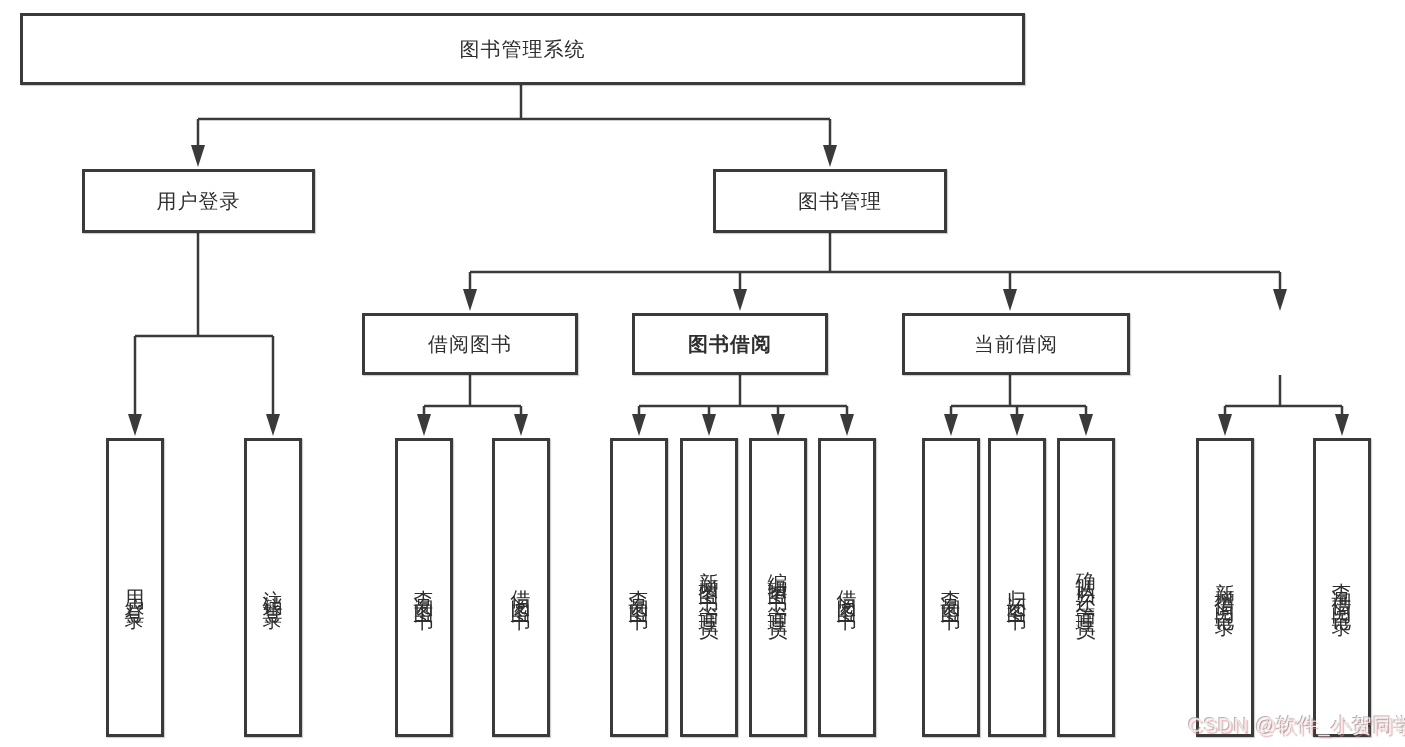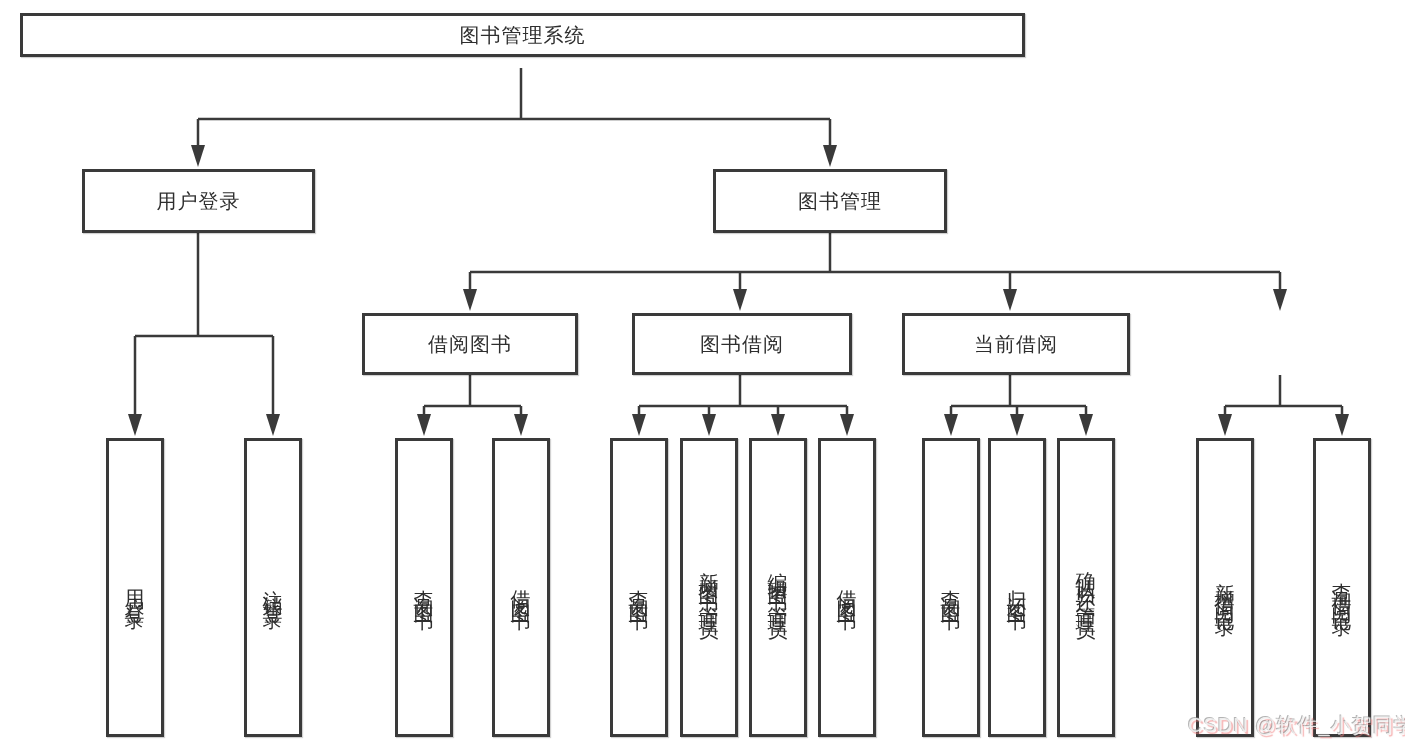--- a/index.html
+++ b/index.html
@@ -120,27 +120,27 @@
 
       <line x1="1280" y1="375" x2="1280" y2="406" fill="none"></line>
       <line x1="1225" y1="406" x2="1342" y2="406" fill="none"></line>
       <line x1="1225" y1="406" x2="1225" y2="416" fill="none"></line>
       <polygon points="1218,414 1232,414 1225,436" stroke="none"></polygon>
       <line x1="1342" y1="406" x2="1342" y2="416" fill="none"></line>
       <polygon points="1335,414 1349,414 1342,436" stroke="none"></polygon>
     </g>
   </svg>
 
-  <div class="node h-box" style="left:20px; top:13px; width:1005px; height:44px;">图书管理系统</div>
+  <div class="node h-box" style="left:20px; top:13px; width:1005px; height:72px;">图书管理系统</div>
 
   <div class="node h-box" style="left:82px; top:169px; width:233px; height:64px;">用户登录</div>
   <div class="node h-box" style="left:713px; top:169px; width:234px; height:64px;padding-left:20px;">图书管理</div>
 
   <div class="node h-box" style="left:362px; top:313px; width:216px; height:62px;">借阅图书</div>
-  <div class="node h-box" style="left:632px; top:313px; width:220px; height:62px;">图书借阅</div>
+  <div class="node h-box" style="left:632px; top:313px; width:196px; height:62px;font-weight:bold;">图书借阅</div>
   <div class="node h-box" style="left:902px; top:313px; width:228px; height:62px;">当前借阅</div>
 
   <div class="node v-box" style="left:106px;">用户登录</div>
   <div class="node v-box" style="left:244px;">注销登录</div>
 
   <div class="node v-box" style="left:395px;">查询图书</div>
   <div class="node v-box" style="left:492px;">借阅图书</div>
 
   <div class="node v-box" style="left:610px;">查询图书</div>
   <div class="node v-box" style="left:680px;">新增图书（管理员）</div>

